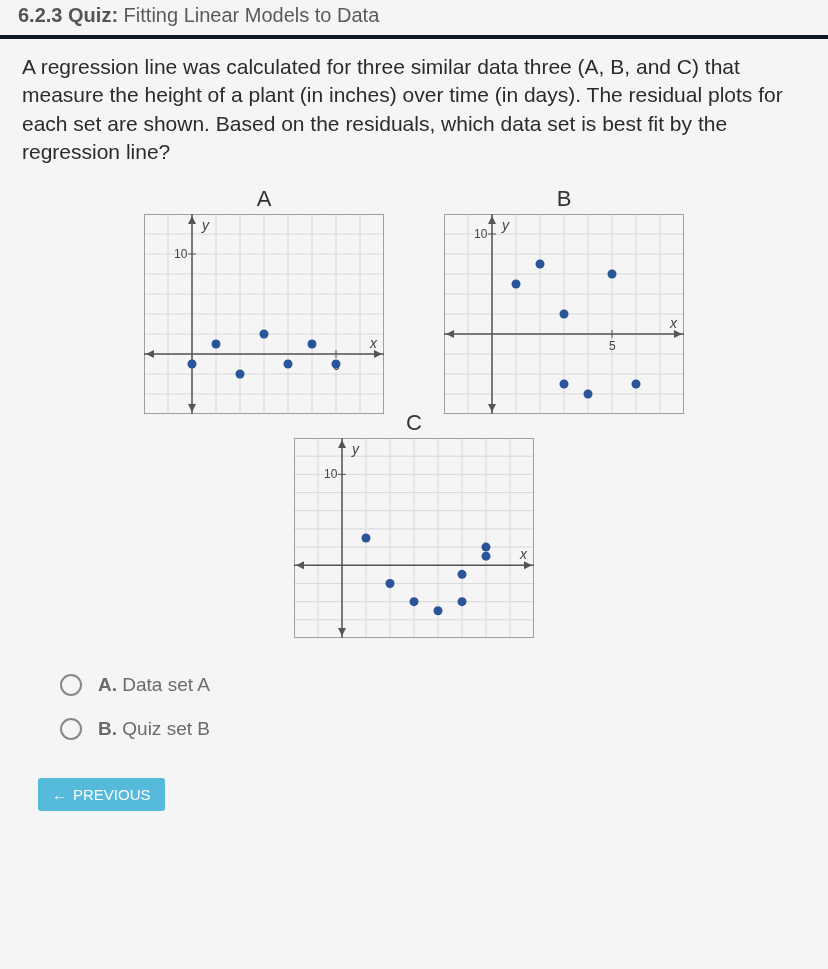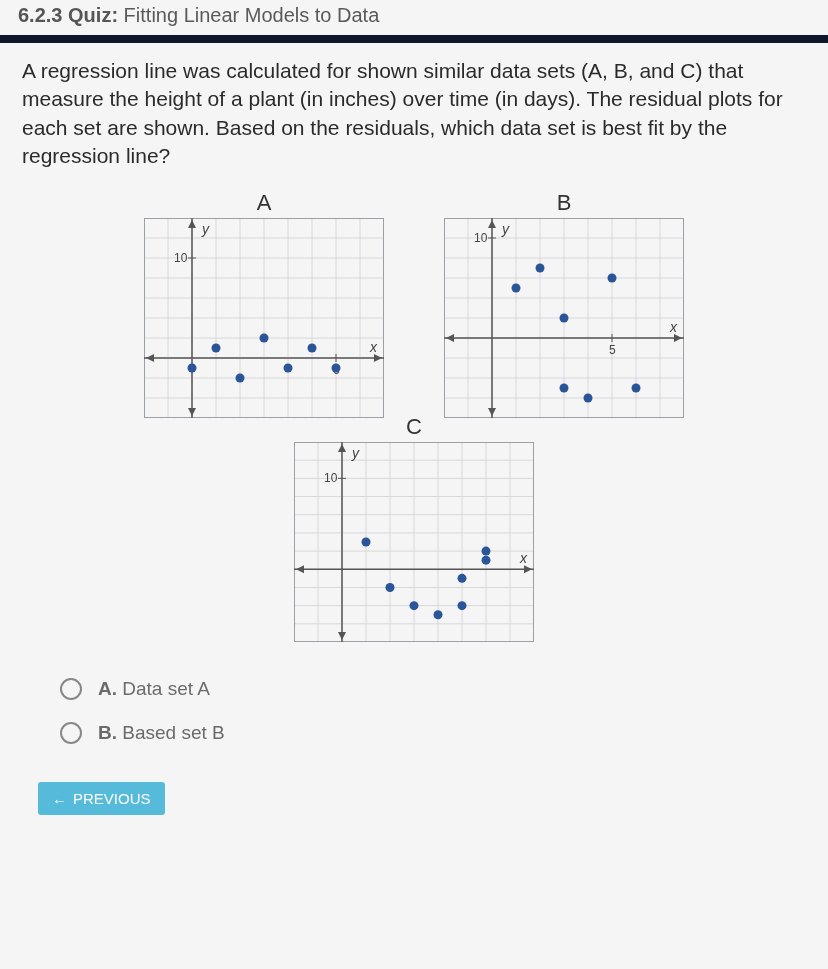--- a/index.html
+++ b/index.html
@@ -11,21 +11,21 @@
     overflow: hidden;
   }
   .page {
     background: #f5f5f6;
     width: 100%;
     height: 100%;
     padding: 0;
   }
   .quiz-header {
     padding: 4px 18px 8px 18px;
-    border-bottom: 8px solid #0f172a;
+    border-bottom: 4px solid #0f172a;
     font-size: 20px;
     color: #5a5a5a;
   }
   .quiz-header .num { font-weight: bold; color: #555; }
   .quiz-header .qz { font-weight: bold; color: #555; }
   .question {
     padding: 14px 22px 10px 22px;
     font-size: 21px;
     line-height: 1.35;
     color: #2b2b2b;
@@ -93,21 +93,21 @@
 </head>
 <body>
 
 <div class="page">
   <div class="quiz-header">
     <span class="num">6.2.3</span>
     <span class="qz">Quiz:</span>
     <span>Fitting Linear Models to Data</span>
   </div>
 
-  <div class="question">A regression line was calculated for shown similar data sets (A, B, and C) that measure the height of a plant (in inches) over time (in days). The residual plots for each set are shown. Based on the residuals, which data set is best fit by the regression line?</div>
+  <div class="question">A regression line was calculated for three similar data three (A, B, and C) that measure the height of a plant (in inches) over time (in days). The residual plots for each set are shown. Based on the residuals, which data set is best fit by the regression line?</div>
 
   <div class="charts-wrap">
     <div class="row1">
       <div class="chart-block">
         <div class="chart-title">A</div>
         <svg class="plot" id="plot-A" width="240" height="200">
             <line x1="0" x2="0" y1="0" y2="200" stroke="#d7d8da" stroke-width="1"></line>
             <line x1="24" x2="24" y1="0" y2="200" stroke="#d7d8da" stroke-width="1"></line>
             <line x1="48" x2="48" y1="0" y2="200" stroke="#d7d8da" stroke-width="1"></line>
             <line x1="72" x2="72" y1="0" y2="200" stroke="#d7d8da" stroke-width="1"></line>
@@ -253,21 +253,21 @@
       <div class="radio"></div>
       <div class="answer-label">
         <span class="letter">A.</span>
         <span>Data set A</span>
       </div>
     </div>
     <div class="answer">
       <div class="radio"></div>
       <div class="answer-label">
         <span class="letter">B.</span>
-        <span>Based set B</span>
+        <span>Quiz set B</span>
       </div>
     </div>
   </div>
 
   <button class="prev-btn">
     <span class="arrow">←</span>
     <span>PREVIOUS</span>
   </button>
 </div>
 

